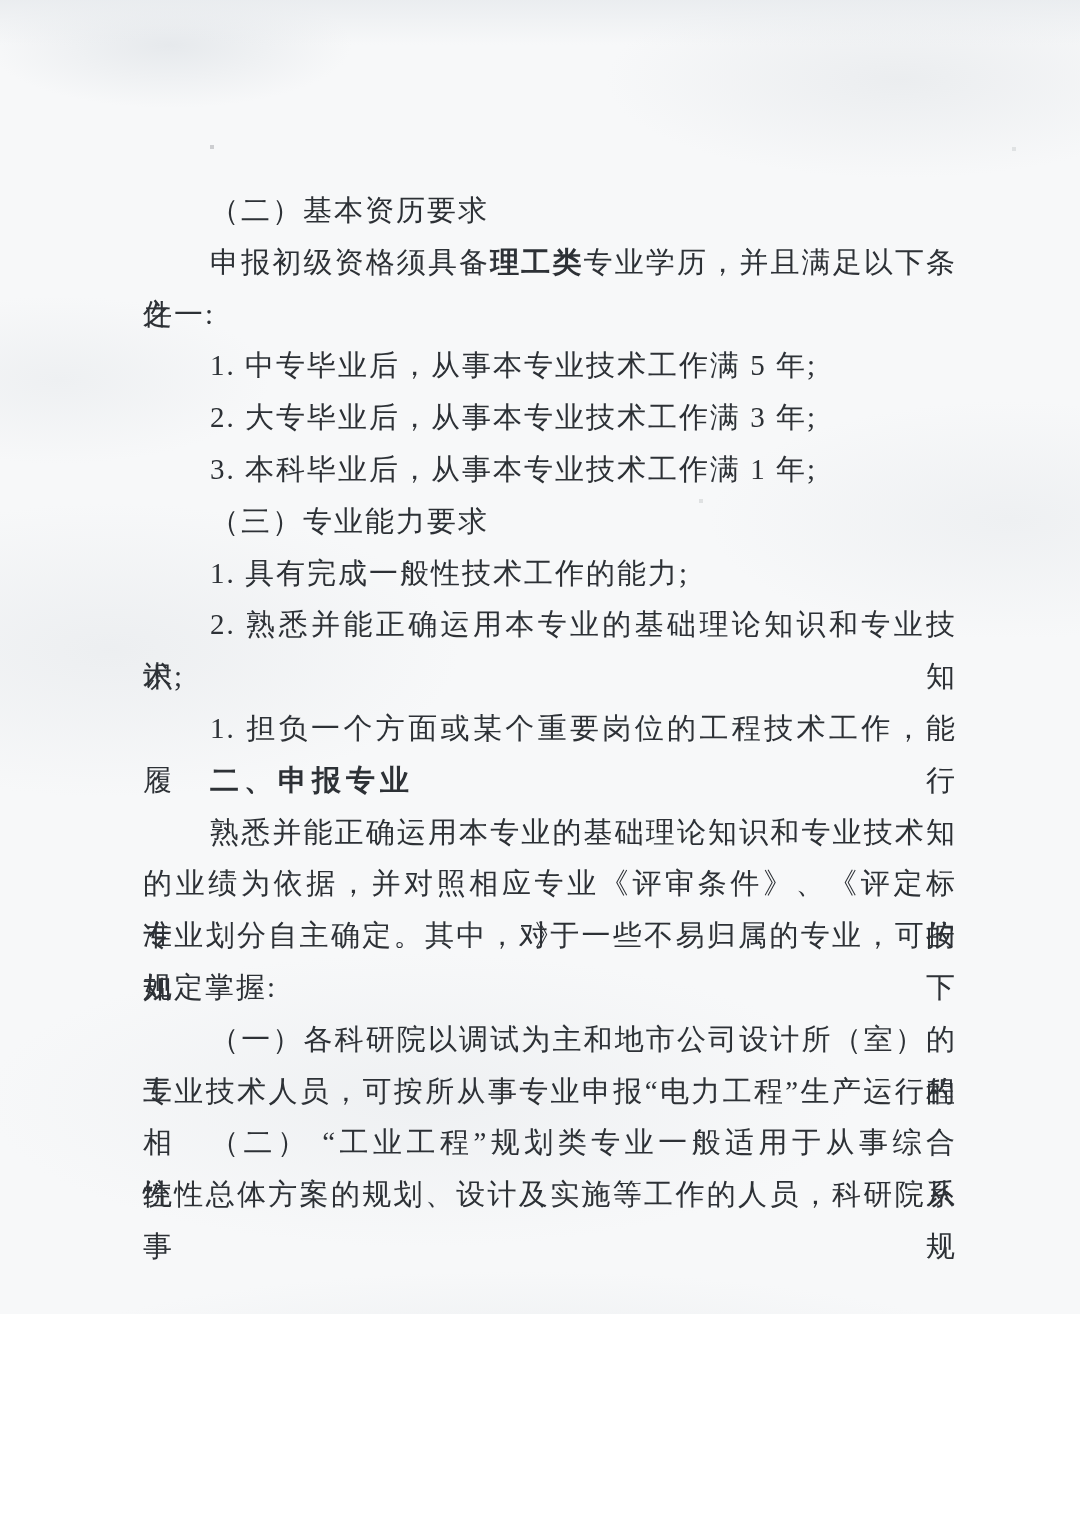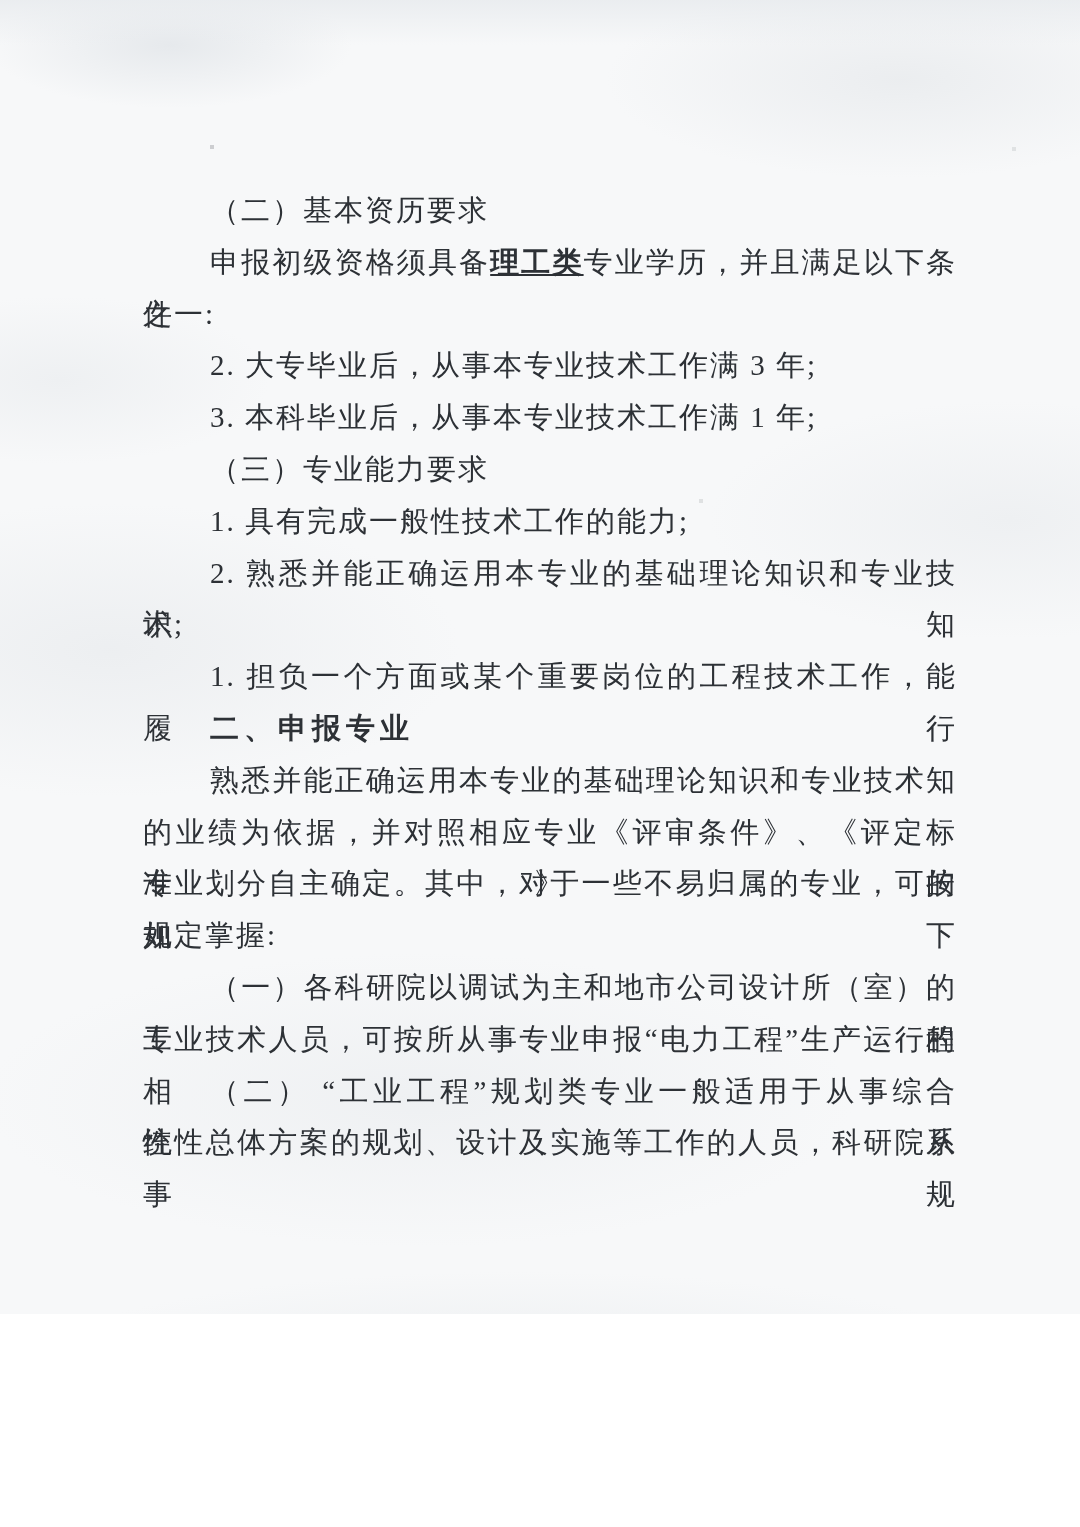--- a/index.html
+++ b/index.html
@@ -55,21 +55,20 @@
     text-indent: 67px;
   }
   .line.justify {
     white-space: normal;
     text-align: justify;
     text-align-last: justify;
   }
   .line .emph {
     font-weight: 700;
     font-family: "Liberation Sans", "DejaVu Sans", sans-serif;
-    text-decoration: underline;
   }
   .line.heading {
     font-weight: 700;
     font-family: Liberation Serif, serif;
     letter-spacing: 5px;
   }
   .page-number {
     position: absolute;
     left: 146px;
     top: 1366px;
@@ -81,20 +80,21 @@
 </style>
 </head>
 <body>
 
 <div class="page">
   <div class="speckles"></div>
   <div class="doc-body" id="doc-body">
       <div class="line indent">（二）基本资历要求</div>
       <div class="line indent justify"><span>申报初级资格须具备</span><span class="emph">理工类</span><span>专业学历，并且满足以下条件</span></div>
       <div class="line">之一:</div>
+      <div class="line indent">1. 中专毕业后，从事本专业技术工作满 5 年;</div>
       <div class="line indent">2. 大专毕业后，从事本专业技术工作满 3 年;</div>
       <div class="line indent">3. 本科毕业后，从事本专业技术工作满 1 年;</div>
       <div class="line indent">（三）专业能力要求</div>
       <div class="line indent">1. 具有完成一般性技术工作的能力;</div>
       <div class="line indent justify">2. 熟悉并能正确运用本专业的基础理论知识和专业技术知</div>
       <div class="line">识;</div>
       <div class="line indent justify">1. 担负一个方面或某个重要岗位的工程技术工作，能履行</div>
       <div class="line indent heading">二、申报专业</div>
       <div class="line indent justify">熟悉并能正确运用本专业的基础理论知识和专业技术知</div>
       <div class="line justify">的业绩为依据，并对照相应专业《评审条件》、《评定标准》的</div>

